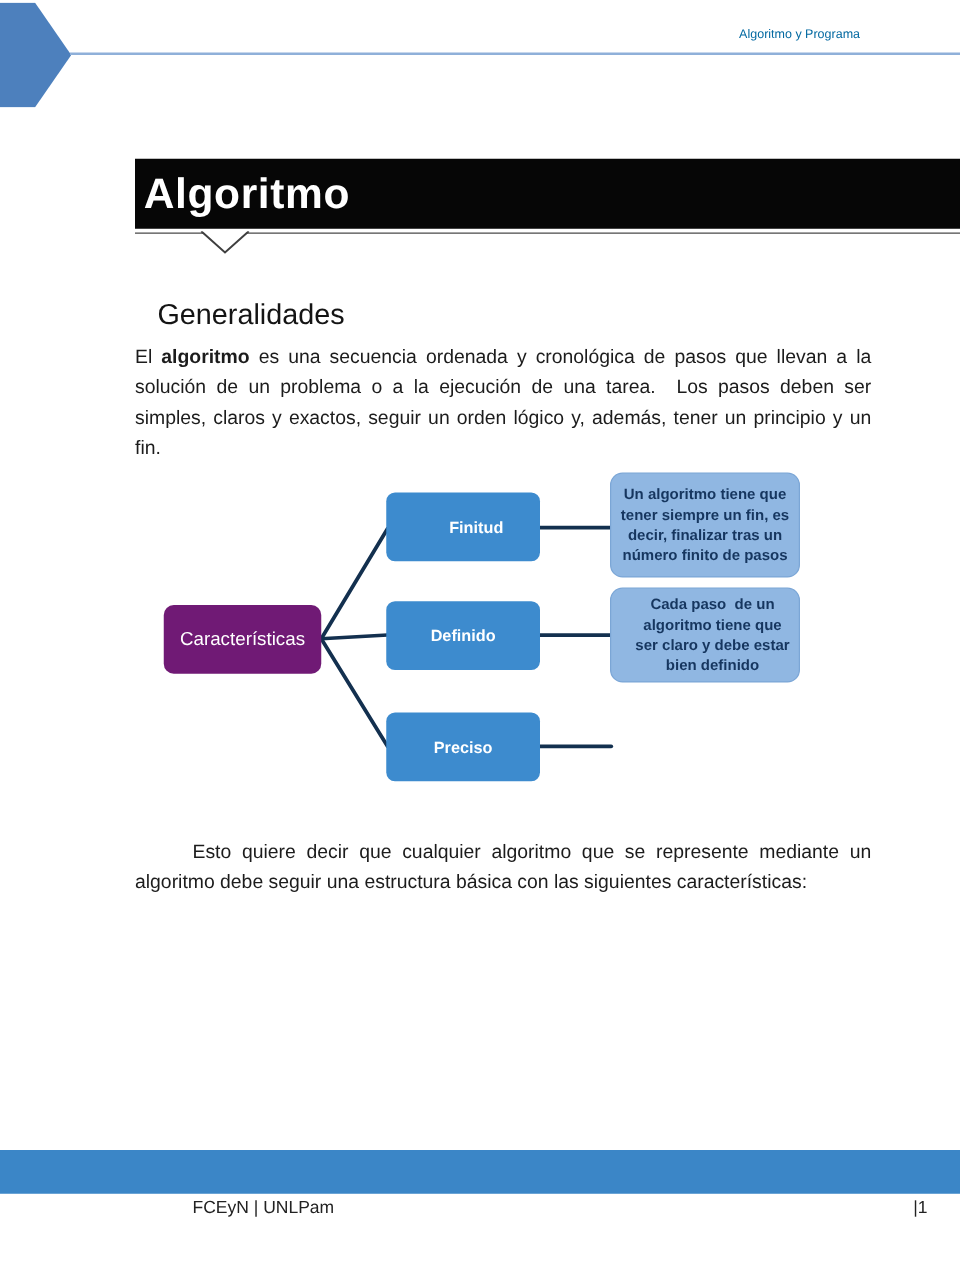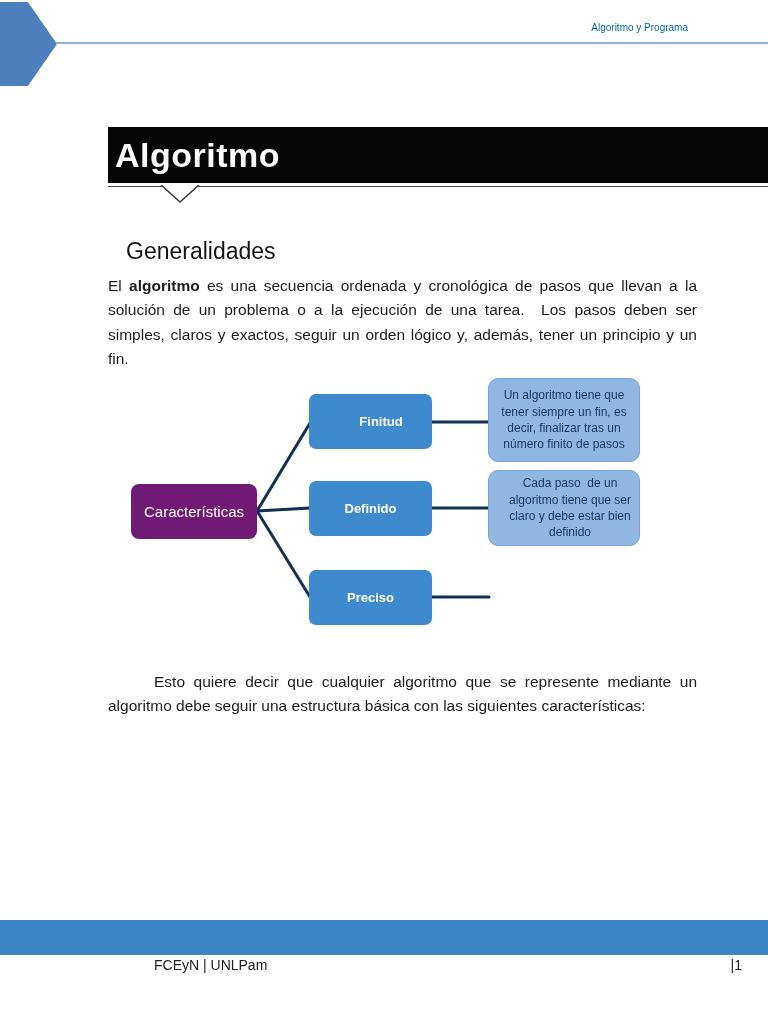--- a/index.html
+++ b/index.html
@@ -122,21 +122,21 @@
   .node-definido { top: 481px; }
   .node-preciso  { top: 570px; }
   .desc-box {
     left: 488px;
     width: 152px;
     background: #90b7e2;
     border: 1px solid #7ba6d6;
     border-radius: 10px;
     color: #16365f;
     font-size: 12px;
-    font-weight: normal;
+    font-weight: bold;
     line-height: 16.3px;
     padding: 3px 4px;
   }
   .desc-1 { top: 378px; height: 84px; }
   .desc-2 { top: 470px; height: 76px; padding-left: 16px; }
   .desc-3 { top: 557px; height: 84px; }
 
   
   .footer-bar {
     position: absolute;

